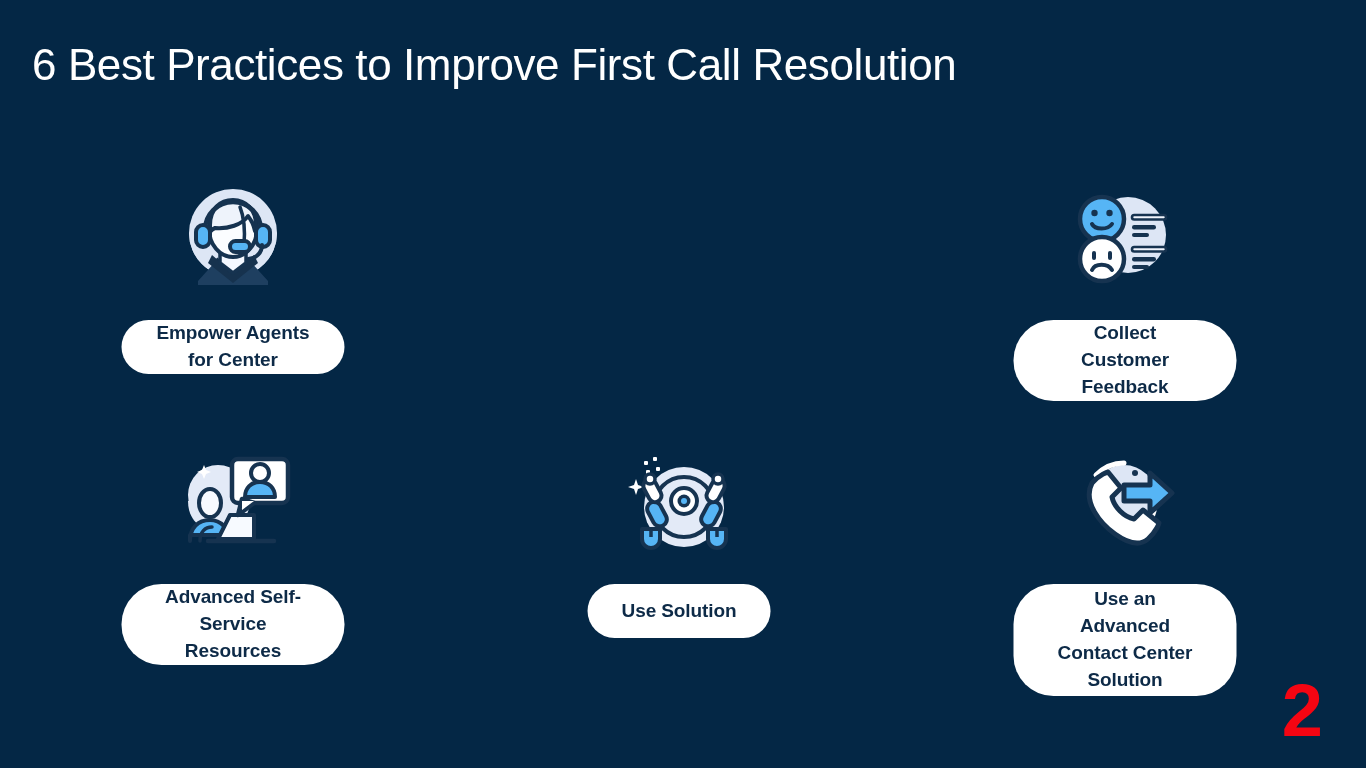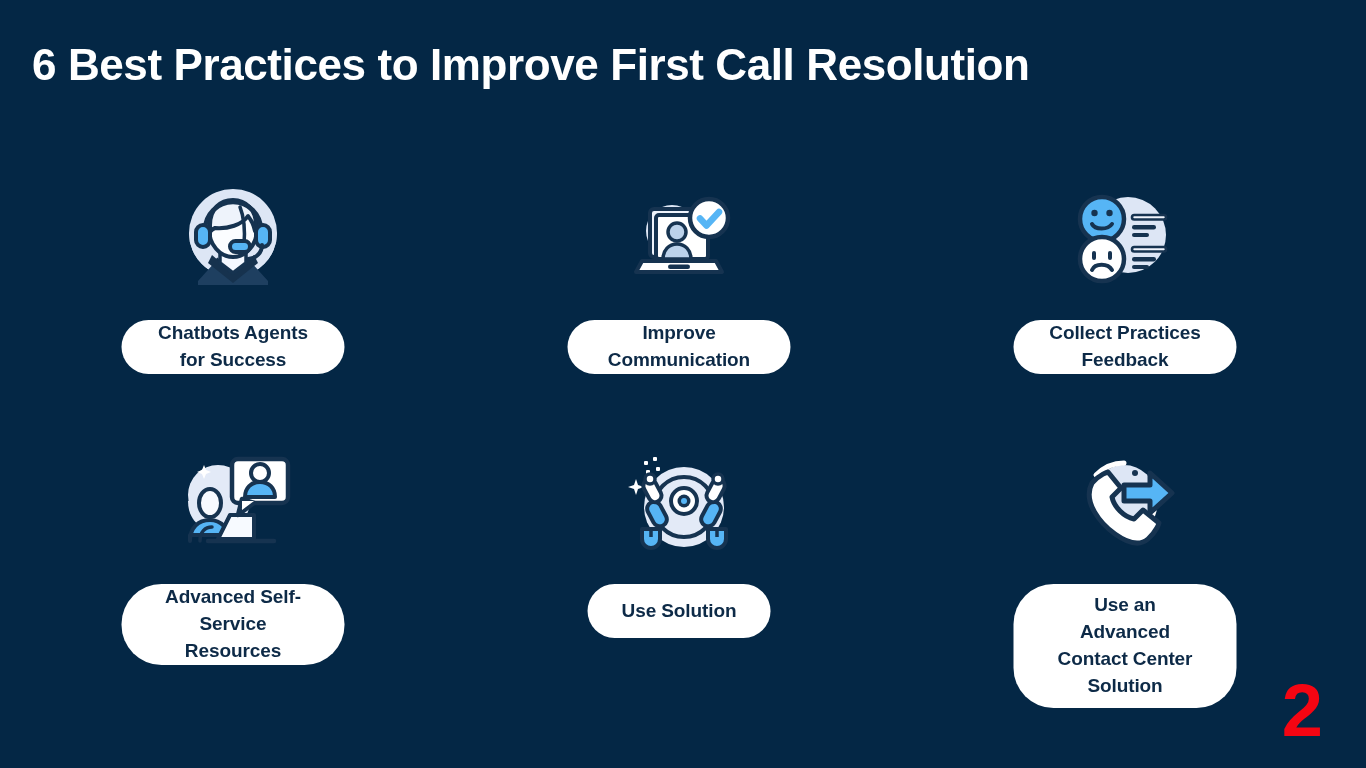--- a/index.html
+++ b/index.html
@@ -21,21 +21,21 @@
     height: 768px;
     background: #042745;
   }
   .title {
     position: absolute;
     left: 32px;
     top: 40px;
     width: 1250px;
     color: #ffffff;
     font-size: 44px;
-    font-weight: bold;
+    font-weight: normal;
     letter-spacing: -0.4px;
     line-height: 1.15;
     white-space: nowrap;
   }
 
   
   .card {
     position: absolute;
     width: 446px;
     height: 240px;
@@ -74,21 +74,21 @@
     text-align: center;
   }
   .pill-label {
     color: #0d2a47;
     font-size: 19px;
     font-weight: bold;
     line-height: 1.42;
     letter-spacing: -0.1px;
     white-space: pre-line;
   }
-  .pill.two-line { min-height: 62px; padding: 8px 40px; }
+  .pill.two-line { min-height: 62px; padding: 2px 40px; }
 
   .page-number {
     position: absolute;
     right: 44px;
     bottom: 20px;
     color: #f50512;
     font-size: 74px;
     font-weight: bold;
     line-height: 1;
     letter-spacing: -1px;
@@ -121,47 +121,24 @@
         <path d="M27 45a28 28 0 0 1 56 0" fill="none" stroke="#163350" stroke-width="4.5" stroke-linecap="round"></path>
 
         <rect x="18" y="40" width="14" height="22" rx="7" fill="#56b5f5" stroke="#163350" stroke-width="4"></rect>
         <rect x="78" y="40" width="14" height="22" rx="7" fill="#56b5f5" stroke="#163350" stroke-width="4"></rect>
 
         <path d="M84 60c0 10-9 14-14 14" fill="none" stroke="#163350" stroke-width="4" stroke-linecap="round"></path>
         <rect x="52" y="56" width="20" height="11" rx="5.5" fill="#56b5f5" stroke="#163350" stroke-width="4"></rect>
       </svg>
     </div>
     <div class="pill">
-      <span class="pill-label">Chatbots Agents for Success</span>
-    </div>
-  </div>
-
-  <div class="card card-r1 card-c2">
-    <div class="icon-wrap">
-      <svg width="110" height="110" viewBox="0 0 110 110" aria-hidden="true">
-        <circle cx="48" cy="46" r="26" fill="#dde6f5"></circle>
-
-        <rect x="26" y="24" width="58" height="48" rx="4" fill="#eef3fb" stroke="#163350" stroke-width="4"></rect>
-
-        <rect x="32" y="30" width="52" height="44" rx="3" fill="#ffffff" stroke="#163350" stroke-width="4"></rect>
-
-        <circle cx="53" cy="47" r="9" fill="#bcd2ea" stroke="#163350" stroke-width="3.5"></circle>
-        <path d="M39 74c0-9 6-15 14-15s14 6 14 15z" fill="#bcd2ea" stroke="#163350" stroke-width="3.5" stroke-linejoin="round"></path>
-
-        <path d="M18 76h74l6 11H12z" fill="#ffffff" stroke="#163350" stroke-width="4" stroke-linejoin="round"></path>
-        <rect x="44" y="79.5" width="22" height="4.5" rx="2.2" fill="#163350"></rect>
-
-        <circle cx="85" cy="33" r="19" fill="#ffffff" stroke="#163350" stroke-width="4.5"></circle>
-        <path d="M76 33.5l6.5 7L95 27" fill="none" stroke="#56b5f5" stroke-width="6.5" stroke-linecap="round" stroke-linejoin="round"></path>
-      </svg>
-    </div>
-    <div class="pill">
-      <span class="pill-label">Improve Communication</span>
-    </div>
-  </div>
+      <span class="pill-label">Empower Agents for Center</span>
+    </div>
+  </div>
+
 
   <div class="card card-r1 card-c3">
     <div class="icon-wrap">
       <svg width="110" height="110" viewBox="0 0 110 110" aria-hidden="true">
         <circle cx="58" cy="50" r="38" fill="#dde6f5"></circle>
 
         <rect x="62" y="30" width="34" height="4.5" rx="2.2" fill="#f1f5fc" stroke="#163350" stroke-width="2.6"></rect>
         <rect x="62" y="40" width="24" height="4.5" rx="2.2" fill="#163350"></rect>
         <rect x="62" y="48" width="17" height="4" rx="2" fill="#163350"></rect>
 
@@ -174,21 +151,21 @@
         <circle cx="39.5" cy="28" r="3.2" fill="#163350"></circle>
         <path d="M22 39c3 6 16 6 20 0" fill="none" stroke="#163350" stroke-width="4" stroke-linecap="round"></path>
 
         <circle cx="32" cy="74" r="22" fill="#ffffff" stroke="#163350" stroke-width="4.5"></circle>
         <rect x="22" y="66" width="4" height="9" rx="2" fill="#163350"></rect>
         <rect x="38" y="66" width="4" height="9" rx="2" fill="#163350"></rect>
         <path d="M22 85c3-7 16-7 20 0" fill="none" stroke="#163350" stroke-width="4" stroke-linecap="round"></path>
       </svg>
     </div>
     <div class="pill">
-      <span class="pill-label">Collect Practices Feedback</span>
+      <span class="pill-label">Collect Customer Feedback</span>
     </div>
   </div>
 
   <div class="card card-r2 card-c1">
     <div class="icon-wrap">
       <svg width="118" height="110" viewBox="0 0 118 110" aria-hidden="true">
 
         <circle cx="44" cy="46" r="30" fill="#e3eaf7"></circle>
         <path d="M14 52c0 20 14 30 30 30s32-12 32-30" fill="#e3eaf7"></path>
 

